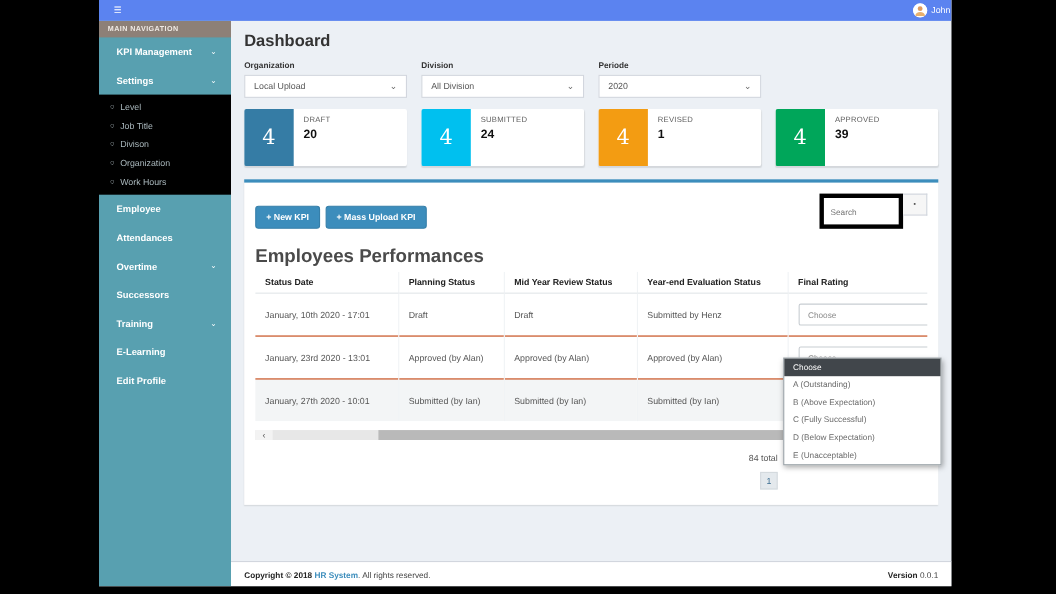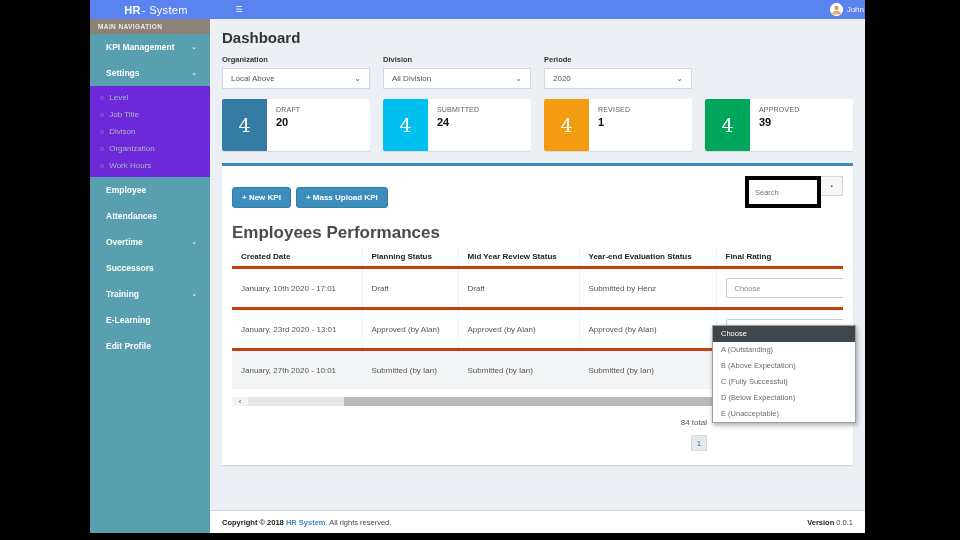--- a/index.html
+++ b/index.html
@@ -25,21 +25,21 @@
   .body { display:flex; height:514px; }
 
   
   .sidebar { width:120px; background:#58a0b0; flex-shrink:0; overflow:hidden; }
   .section-label { background:#8d8077; color:#f0eae4; font-size:6.5px; font-weight:bold;
                    padding:4px 8px; letter-spacing:.4px; }
   .side-item { display:flex; align-items:center; justify-content:space-between;
                padding:8px 13px 8px 16px; color:#fff; font-size:8.5px; font-weight:bold;
                cursor:pointer; }
   .side-item .chev { font-size:7px; font-weight:normal; opacity:.95; }
-  .submenu { background:#6d28d9; padding:3px 0; }
+  .submenu { background:#000000; padding:3px 0; }
   .submenu-item { display:flex; align-items:center; gap:5px; padding:4px 10px;
                   color:#aab8bd; font-size:8px; cursor:pointer; }
   .submenu-item .o { font-size:7px; line-height:7px; }
 
   
   .main { flex:1; display:flex; flex-direction:column; overflow:hidden; }
   .content { height:491px; padding:8px 12px 0; overflow:hidden; }
   .page-title { font-size:15px; color:#333; font-weight:bold; margin:2px 0 9px; }
 
   .grid4 { display:grid; grid-template-columns:repeat(4,1fr); gap:13px; }
@@ -72,21 +72,21 @@
   .search button { width:22px; height:20px; background:#f6f6f6; border:1px solid #d2d6de;
                    border-left:none; font-size:6px; color:#444; cursor:pointer; }
   .section-title { font-size:17px; font-weight:bold; color:#4a4a4a; margin:15px 0 4px; }
 
   .table-wrap { overflow:hidden; width:100%; }
   table { border-collapse:collapse; width:640px; table-layout:fixed; }
   col.c1{width:130px} col.c2{width:96px} col.c3{width:121px} col.c4{width:137px} col.c5{width:156px}
   th { text-align:left; font-size:8px; color:#222; padding:5px 9px;
        border-bottom:1px solid #e2e6e9; border-left:1px solid #f0f3f5; }
   td { text-align:left; font-size:8px; color:#555; padding:9px 9px;
-       border-top:3px solid #c2410c; border-left:1px solid #f0f3f5; }
+       border-top:1px solid #c2410c; border-left:1px solid #f0f3f5; }
   th:first-child, td:first-child { border-left:none; }
   tr.hl td { background:#f3f5f6; }
   .choose { width:140px; height:20px; border:1px solid #c8cdd2; border-radius:2px;
             display:flex; align-items:center; padding:0 8px; font-size:7.5px; color:#8a8a8a;
             background:#fff; cursor:pointer; }
   .choose.focused { border-color:#5e9fd4; }
 
   .hscroll { margin-top:8px; height:9px; display:flex; background:#ededed; }
   .hscroll .sbtn { width:16px; background:#f3f3f3; color:#555; font-size:8px; line-height:9px;
                    text-align:center; cursor:pointer; }
@@ -112,24 +112,20 @@
   .footer b { color:#222; }
   .footer a { color:#3c8dbc; font-weight:bold; text-decoration:none; cursor:pointer; }
 </style>
 </head>
 <body>
 
 <div class="stage">
   <div class="app">
 
     <div class="navbar">
-      <div class="brand">
-        <b>HR</b>
-          <span>- System</span>
-      </div>
       <div class="nav-toggle">
         <span>☰</span>
       </div>
       <div class="nav-right">
         <span class="avatar">
           <svg viewBox="0 0 16 16">
             <circle cx="8" cy="8" r="8" fill="#ffffff"></circle>
             <circle cx="8" cy="6" r="2.7" fill="#e09a5f"></circle>
             <path d="M2.6 14.2a5.4 4.6 0 0 1 10.8 0z" fill="#e8b06e"></path>
           </svg>
@@ -201,21 +197,21 @@
       </div>
 
       <div class="main">
         <div class="content">
           <div class="page-title">Dashboard</div>
 
           <div class="grid4">
             <div class="filter">
               <label>Organization</label>
               <div class="select">
-                <span>Local Above</span>
+                <span>Local Upload</span>
                 <span class="caret">⌄</span>
               </div>
             </div>
             <div class="filter">
               <label>Division</label>
               <div class="select">
                 <span>All Division</span>
                 <span class="caret">⌄</span>
               </div>
             </div>
@@ -276,21 +272,21 @@
               <table>
                 <colgroup>
                     <col class="c1">
                     <col class="c2">
                     <col class="c3">
                     <col class="c4">
                     <col class="c5">
                   </colgroup>
                 <thead>
                   <tr>
-                    <th>Created Date</th>
+                    <th>Status Date</th>
                     <th>Planning Status</th>
                     <th>Mid Year Review Status</th>
                     <th>Year-end Evaluation Status</th>
                     <th>Final Rating</th>
                   </tr>
                 </thead>
                 <tbody>
                   <tr>
                     <td>January, 10th 2020 - 17:01</td>
                     <td>Draft</td>

